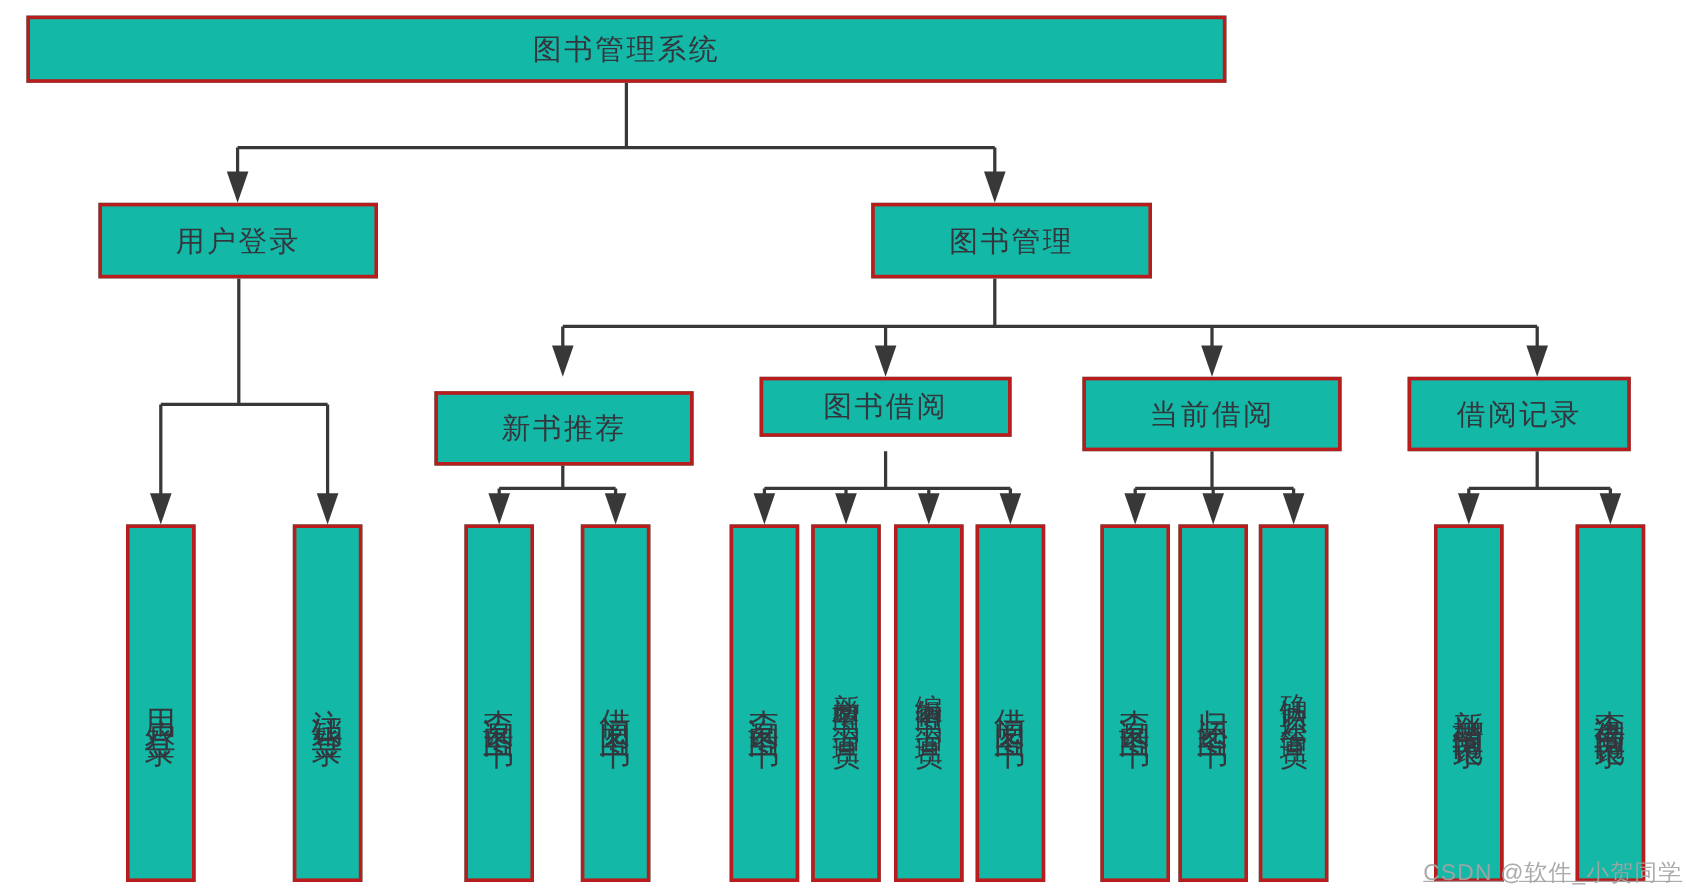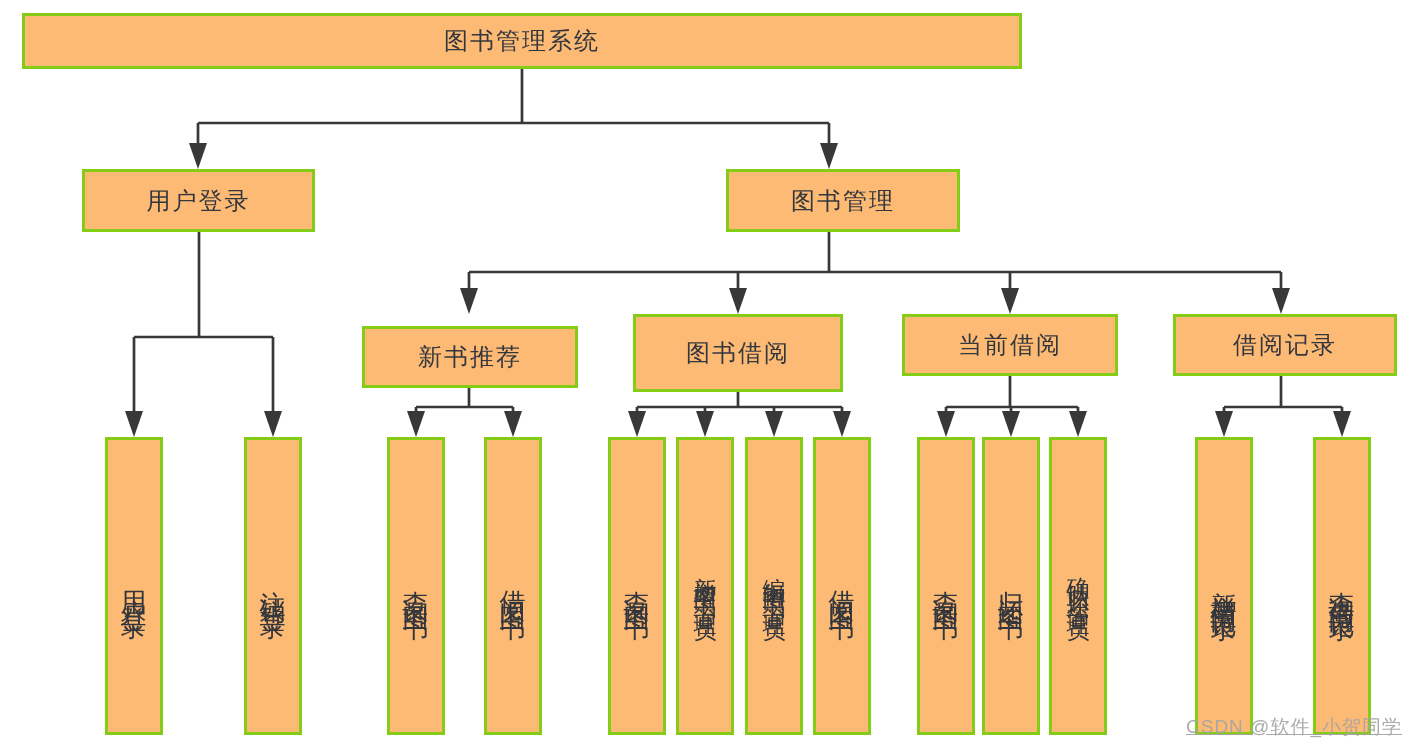--- a/index.html
+++ b/index.html
@@ -5,22 +5,22 @@
   * { margin:0; padding:0; box-sizing:border-box; }
   html,body { background:#ffffff; }
   body {
     position:relative;
     width:1405px; height:747px;
     font-family:"Liberation Sans", sans-serif;
     overflow:hidden;
   }
   .node {
     position:absolute;
-    border:3px solid #84cc16;
-    background:#fdba74;
+    border:3px solid #b91c1c;
+    background:#14b8a6;
     display:flex;
     align-items:center;
     justify-content:center;
     color:#33373d;
   }
   .h-node { font-size:24px; letter-spacing:2px; }
   .leaf {
     writing-mode:vertical-rl;
     text-orientation:mixed;
     font-size:26px;
@@ -102,25 +102,25 @@
 </svg>
 
 <div class="node h-node" style="left:22px; top:13px; width:1000px; height:56px;">图书管理系统</div>
 
 <div class="node h-node" style="left:82px; top:169px; width:233px; height:63px;">用户登录</div>
 
 <div class="node h-node" style="left:712px; top:169px; width:234px; height:63px;margin-left:14px;">图书管理</div>
 
 <div class="node h-node" style="left:362px; top:314px; width:216px; height:62px;margin-top:12px;">新书推荐</div>
 
-<div class="node h-node" style="left:633px; top:314px; width:210px; height:78px;">图书借阅</div>
+<div class="node h-node" style="left:633px; top:314px; width:210px; height:50px;">图书借阅</div>
 
 <div class="node h-node" style="left:902px; top:314px; width:216px; height:62px;">当前借阅</div>
 
-<div class="node h-node" style="left:1173px; top:314px; width:224px; height:62px;">借阅记录</div>
+<div class="node h-node" style="left:1173px; top:314px; width:186px; height:62px;">借阅记录</div>
 
 <div class="node leaf" style="left:105px; top:437px; width:58px; height:298px;">用户登录</div>
 
 <div class="node leaf" style="left:244px; top:437px; width:58px; height:298px;">注销登录</div>
 
 <div class="node leaf" style="left:387px; top:437px; width:58px; height:298px;">查询图书</div>
 
 <div class="node leaf" style="left:484px; top:437px; width:58px; height:298px;">借阅图书</div>
 
 <div class="node leaf" style="left:608px; top:437px; width:58px; height:298px;">查询图书</div>

